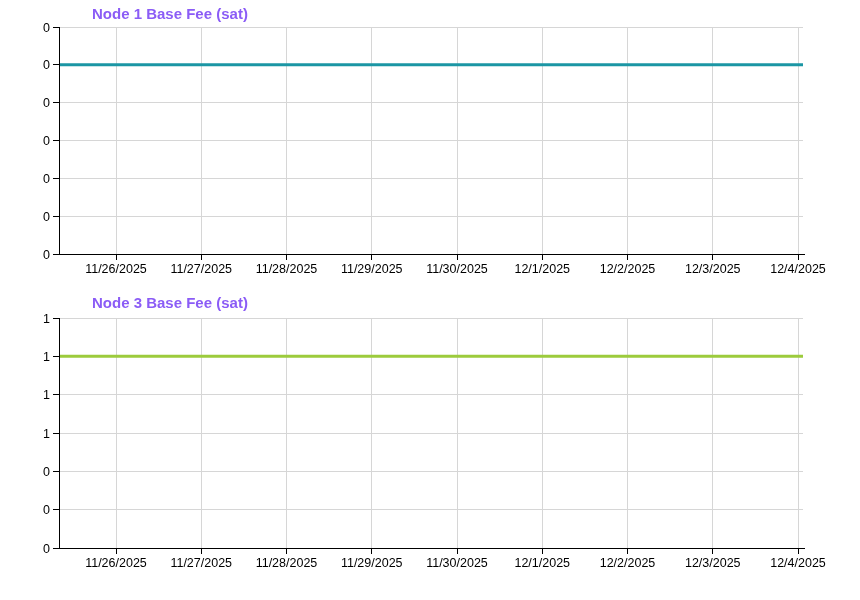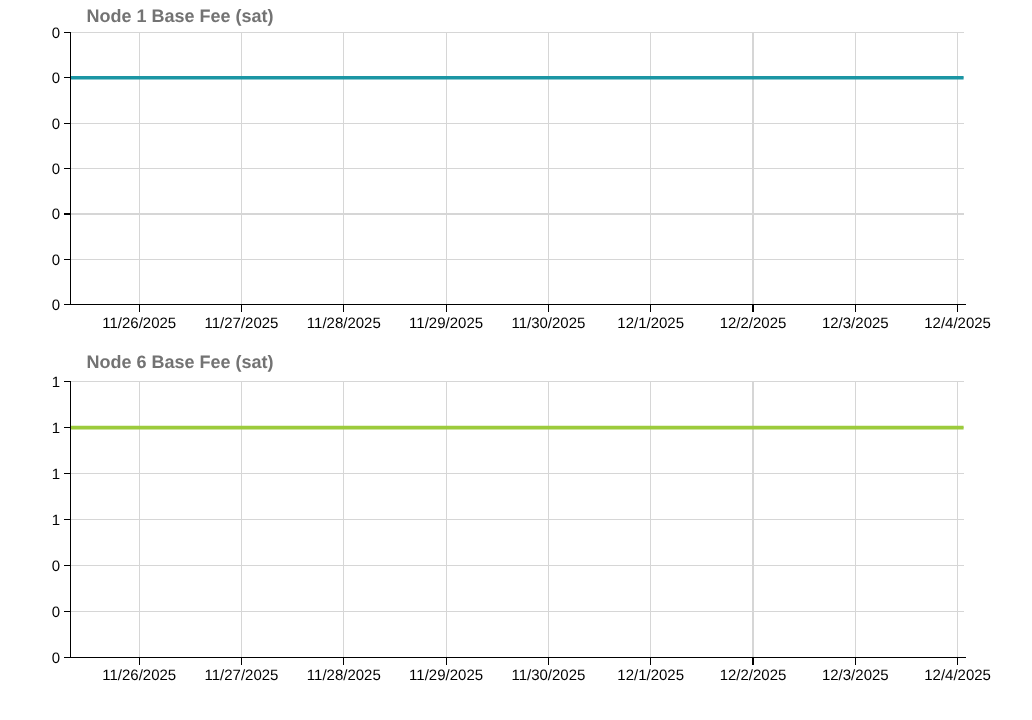--- a/index.html
+++ b/index.html
@@ -10,24 +10,24 @@
   }
   .canvas {
     position: relative;
     width: 860px;
     height: 600px;
     background: #ffffff;
     overflow: hidden;
   }
   .chart-title {
     position: absolute;
-    left: 72px;
+    left: 92px;
     font-size: 15px;
     font-weight: bold;
-    color: #737373;
+    color: #8b5cf6;
     white-space: nowrap;
   }
   .chart-title.t0 { top: 5px; }
   .chart-title.t1 { top: 294px; }
   svg.chart-svg {
     position: absolute;
     left: 0;
     display: block;
   }
   svg.chart-svg.c0 { top: 0; }
@@ -89,21 +89,21 @@
       <line x1="542.25" y1="254" x2="542.25" y2="260" stroke="#000000" stroke-width="1" shape-rendering="crispEdges"></line>
       <text x="542.25" y="273" font-size="12.5" text-anchor="middle">12/1/2025</text>
       <line x1="627.5" y1="254" x2="627.5" y2="260" stroke="#000000" stroke-width="1" shape-rendering="crispEdges"></line>
       <text x="627.5" y="273" font-size="12.5" text-anchor="middle">12/2/2025</text>
       <line x1="712.75" y1="254" x2="712.75" y2="260" stroke="#000000" stroke-width="1" shape-rendering="crispEdges"></line>
       <text x="712.75" y="273" font-size="12.5" text-anchor="middle">12/3/2025</text>
       <line x1="798" y1="254" x2="798" y2="260" stroke="#000000" stroke-width="1" shape-rendering="crispEdges"></line>
       <text x="798" y="273" font-size="12.5" text-anchor="middle">12/4/2025</text>
     </svg>
 
-  <div class="chart-title t1">Node 6 Base Fee (sat)</div>
+  <div class="chart-title t1">Node 3 Base Fee (sat)</div>
   <svg class="chart-svg c1" width="860" height="310">
       <line x1="116" y1="28" x2="116" y2="258" stroke="#d6d6d6" stroke-width="1" shape-rendering="crispEdges"></line>
       <line x1="201.25" y1="28" x2="201.25" y2="258" stroke="#d6d6d6" stroke-width="1" shape-rendering="crispEdges"></line>
       <line x1="286.5" y1="28" x2="286.5" y2="258" stroke="#d6d6d6" stroke-width="1" shape-rendering="crispEdges"></line>
       <line x1="371.75" y1="28" x2="371.75" y2="258" stroke="#d6d6d6" stroke-width="1" shape-rendering="crispEdges"></line>
       <line x1="457" y1="28" x2="457" y2="258" stroke="#d6d6d6" stroke-width="1" shape-rendering="crispEdges"></line>
       <line x1="542.25" y1="28" x2="542.25" y2="258" stroke="#d6d6d6" stroke-width="1" shape-rendering="crispEdges"></line>
       <line x1="627.5" y1="28" x2="627.5" y2="258" stroke="#d6d6d6" stroke-width="1" shape-rendering="crispEdges"></line>
       <line x1="712.75" y1="28" x2="712.75" y2="258" stroke="#d6d6d6" stroke-width="1" shape-rendering="crispEdges"></line>
       <line x1="798" y1="28" x2="798" y2="258" stroke="#d6d6d6" stroke-width="1" shape-rendering="crispEdges"></line>

